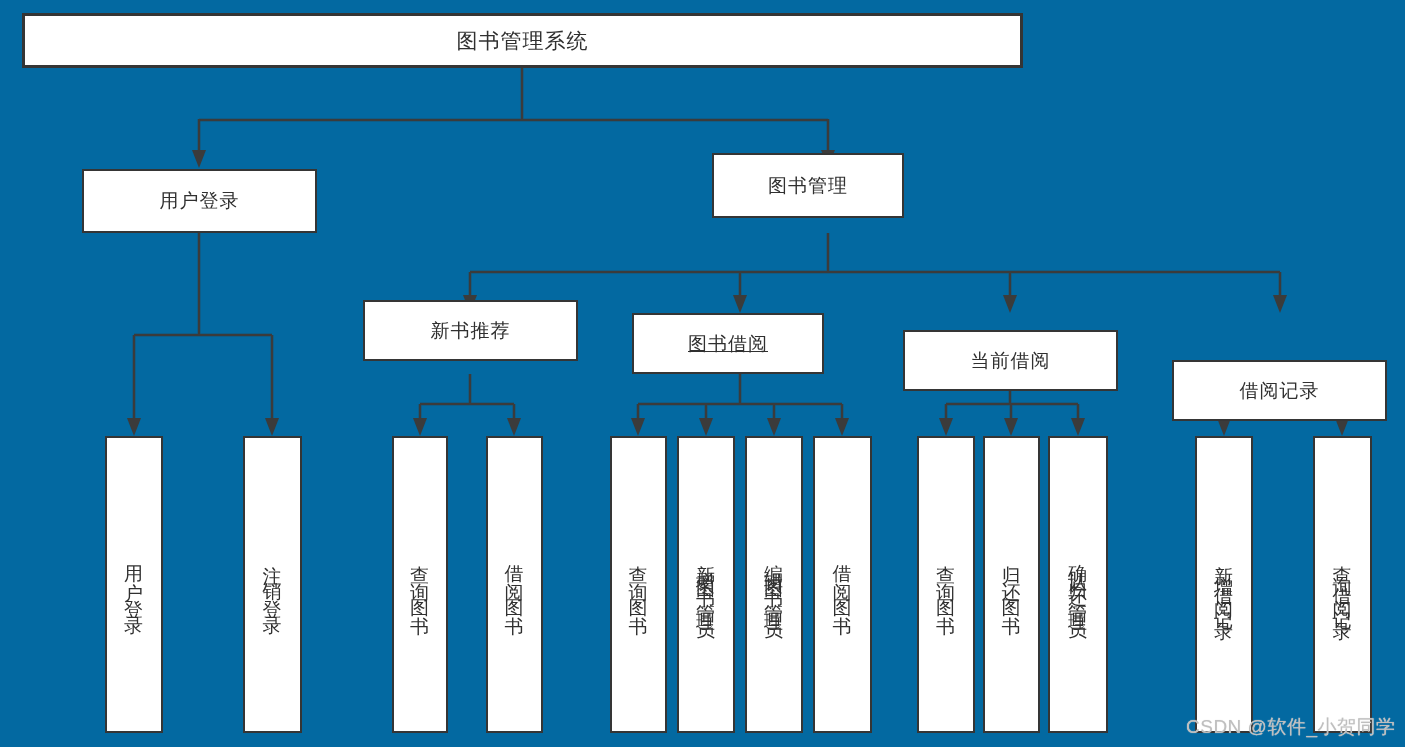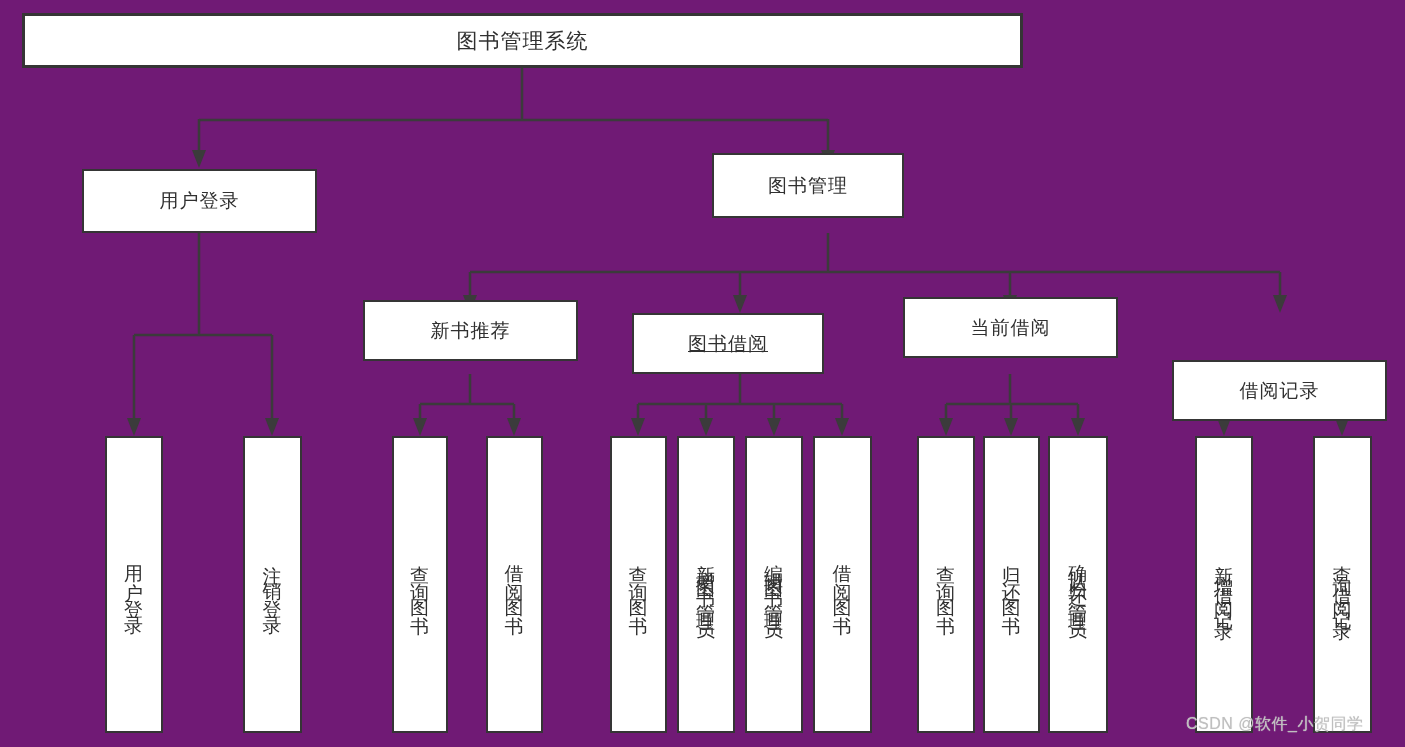--- a/index.html
+++ b/index.html
@@ -1,19 +1,19 @@
 <!DOCTYPE html>
 <html><head>
 <meta charset="utf-8">
 <style>
   html,body{margin:0;padding:0;background:#ffffff;}
   .stage{
     position:relative;
     width:1405px;height:747px;
-    background:#701a75;
+    background:#0369a1;
     font-family:"Liberation Sans", sans-serif;
     overflow:hidden;
   }
   .node{
     position:absolute;
     box-sizing:border-box;
     background:#ffffff;
     border:2.5px solid #353535;
     color:#303030;
     display:flex;
@@ -27,21 +27,21 @@
   .vtext{
     writing-mode:vertical-rl;
     text-orientation:mixed;
     line-height:1;
     white-space:nowrap;
   }
   svg.wires{position:absolute;left:0;top:0;pointer-events:none;}
   .watermark{
     position:absolute;
     left:1186px;top:714px;
-    font-size:16px;
+    font-size:19px;
     color:#bfbfbf;
     letter-spacing:0.5px;
     white-space:nowrap;
     text-shadow:0 0 1px #d8d8d8;
   }
 </style>
 </head>
 <body>
 
 <div class="stage">
@@ -104,21 +104,21 @@
   <div class="node h" style="left:712px;top:153px;width:192px;height:65px;">
     <span>图书管理</span>
   </div>
 
   <div class="node h" style="left:363px;top:300px;width:215px;height:61px;">
     <span>新书推荐</span>
   </div>
   <div class="node h" style="left:632px;top:313px;width:192px;height:61px;text-decoration:underline;">
     <span>图书借阅</span>
   </div>
-  <div class="node h" style="left:903px;top:297px;width:215px;height:61px;">
+  <div class="node h" style="left:903px;top:330px;width:215px;height:61px;">
     <span>当前借阅</span>
   </div>
   <div class="node h" style="left:1172px;top:313px;width:215px;height:61px;margin-top:47px;">
     <span>借阅记录</span>
   </div>
 
   <div class="node v" style="left:105px;top:436px;width:58px;height:297px;">
     <span class="vtext" style="letter-spacing: 0.9em;">用户登录</span>
   </div>
   <div class="node v" style="left:243px;top:436px;width:59px;height:297px;">

